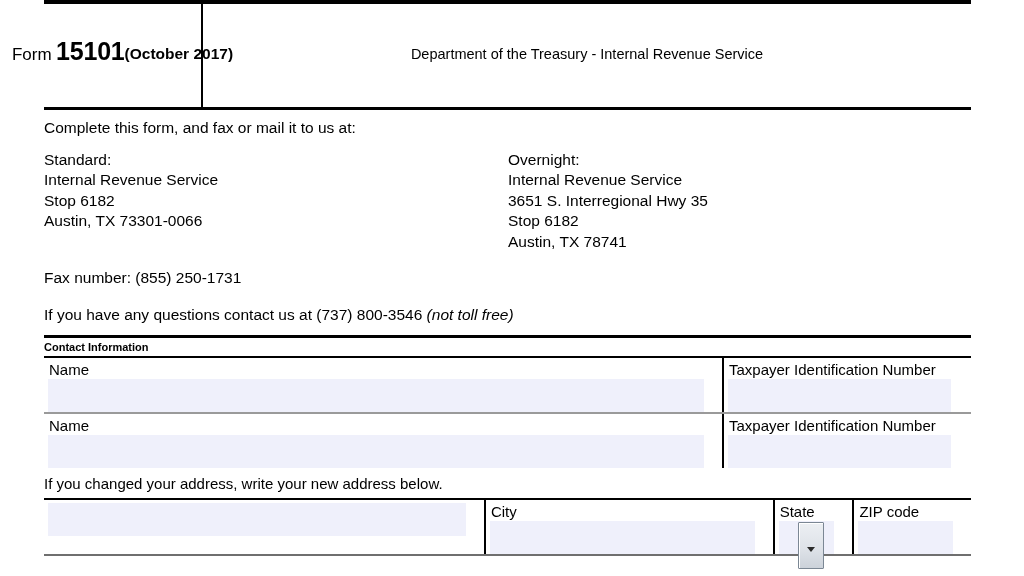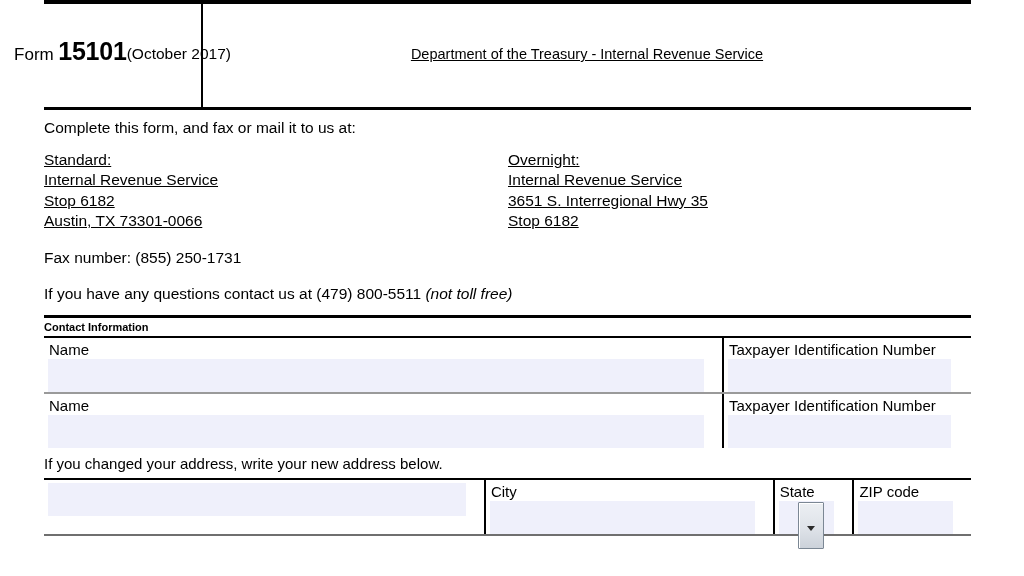--- a/index.html
+++ b/index.html
@@ -49,32 +49,31 @@
     vertical-align: baseline;
   }
   .form-number {
     font-size: 25px;
     font-weight: bold;
     letter-spacing: -0.2px;
     vertical-align: baseline;
   }
   .form-date {
     font-size: 15.5px;
-    font-weight: normal;
+    font-weight: bold;
     white-space: nowrap;
   }
 
   .header-right {
     flex: 1;
     display: flex;
     flex-direction: column;
     align-items: center;
     justify-content: center;
     padding-top: 4px;
-    text-decoration: underline;
   }
   .agency {
     font-size: 14.5px;
     font-weight: normal;
     margin-bottom: 7px;
   }
   .form-title {
     font-size: 22px;
     font-weight: bold;
     text-align: center;
@@ -89,21 +88,20 @@
 
   .text-line {
     font-size: 15.5px;
     line-height: 20.5px;
     white-space: nowrap;
   }
 
   .addr-cols {
     display: flex;
     margin-top: 11px;
-    text-decoration: underline;
   }
   .addr-col-left { width: 464px; }
   .addr-col-right { flex: 1; }
 
   .gap-line { height: 16px; }
 
   .ital { font-style: italic; }
 
   
   .section-bar {
@@ -231,27 +229,28 @@
         <div class="text-line">Standard:</div>
         <div class="text-line">Internal Revenue Service</div>
         <div class="text-line">Stop 6182</div>
         <div class="text-line">Austin, TX 73301-0066</div>
       </div>
       <div class="addr-col-right">
         <div class="text-line">Overnight:</div>
         <div class="text-line">Internal Revenue Service</div>
         <div class="text-line">3651 S. Interregional Hwy 35</div>
         <div class="text-line">Stop 6182</div>
+        <div class="text-line">Austin, TX 78741</div>
       </div>
     </div>
 
     <div class="gap-line"></div>
     <div class="text-line">Fax number: (855) 250-1731</div>
     <div class="gap-line"></div>
-    <div class="text-line"><span>If you have any questions contact us at (479) 800-5511 </span><span class="ital">(not toll free)</span></div>
+    <div class="text-line"><span>If you have any questions contact us at (737) 800-3546 </span><span class="ital">(not toll free)</span></div>
   </div>
 
   <div class="section-bar">
     <div class="section-title">Contact Information</div>
   </div>
 
   <div class="table">
     <div class="row sep">
       <div class="cell cell-name">
         <div class="cell-label">Name</div>

